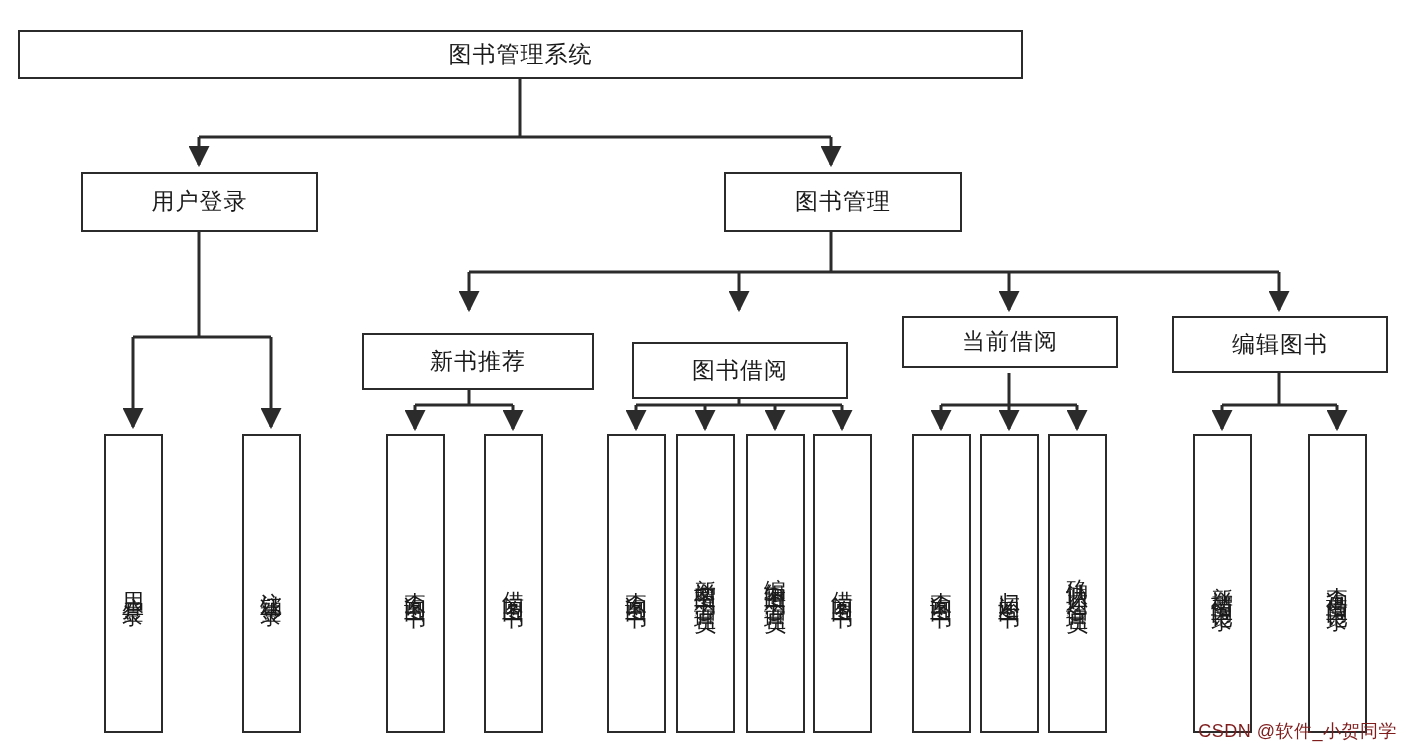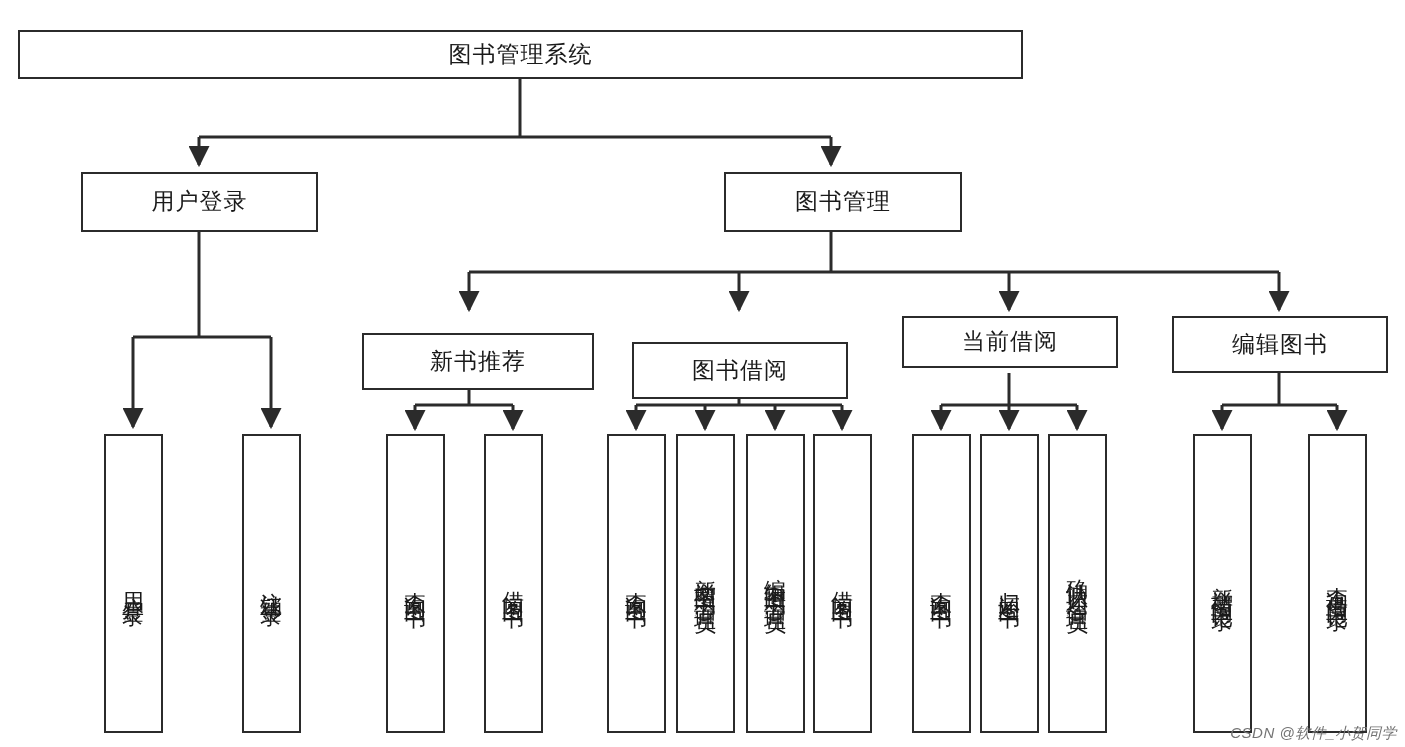--- a/index.html
+++ b/index.html
@@ -55,26 +55,25 @@
     text-orientation: upright;
     letter-spacing: 5px;
     line-height: 1.05;
     white-space: nowrap;
     text-align: center;
   }
   #watermark {
     position: absolute;
     right: 8px;
     bottom: 4px;
-    font-size: 15px;
-    color: #737373;
+    font-size: 18px;
+    color: #7f1d1d;
     letter-spacing: 0.5px;
     white-space: nowrap;
     user-select: none;
-    font-style: italic;
   }
 </style>
 </head>
 <body>
 
 <div id="diagram-root">
 
   <svg id="edge-layer" viewBox="0 0 1405 747" width="1405" height="747" xmlns="http://www.w3.org/2000/svg">
     <defs>
       <marker id="arrow" viewBox="0 0 10 10" refX="9" refY="5" markerWidth="7" markerHeight="7" orient="auto-start-reverse">

